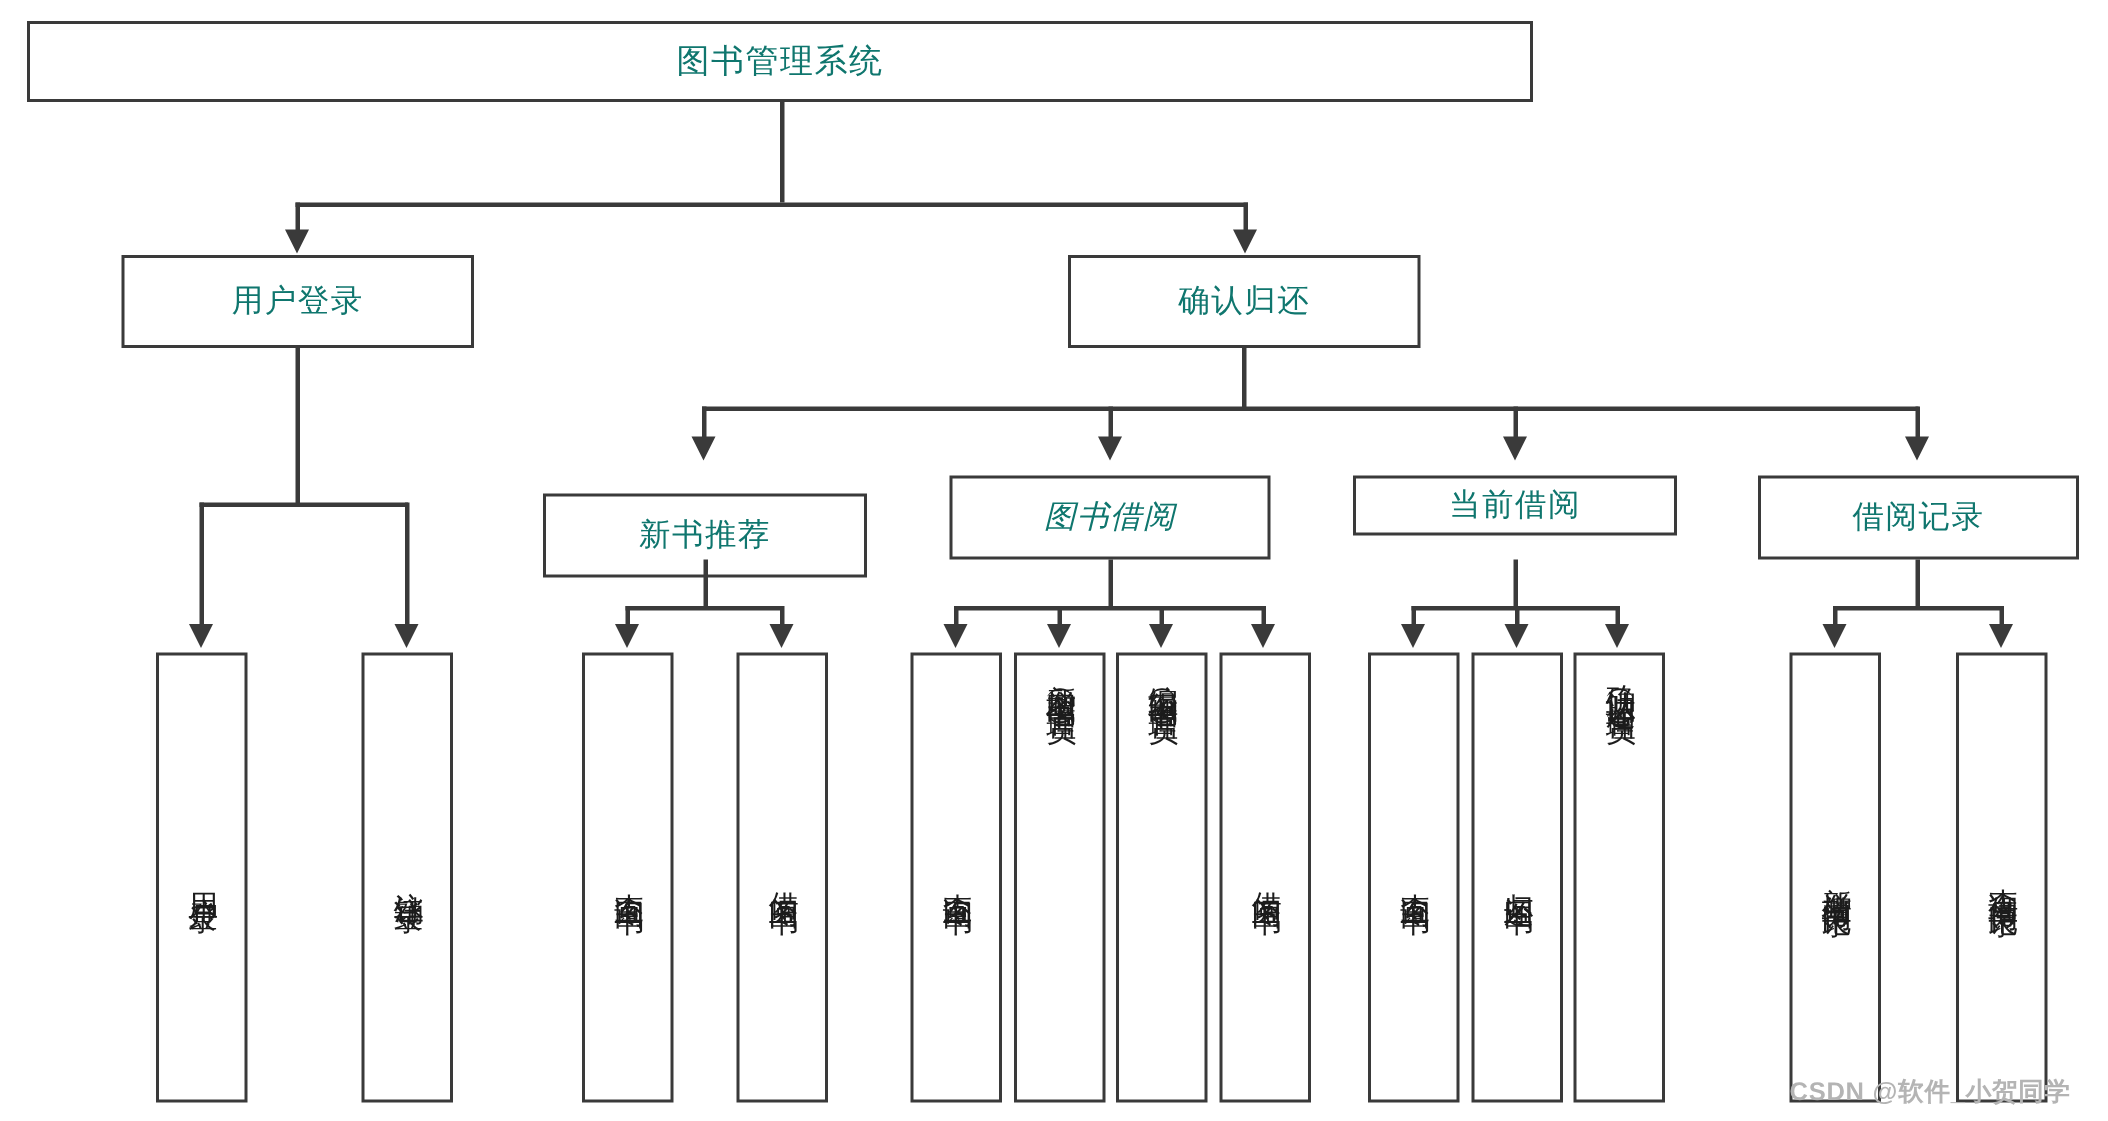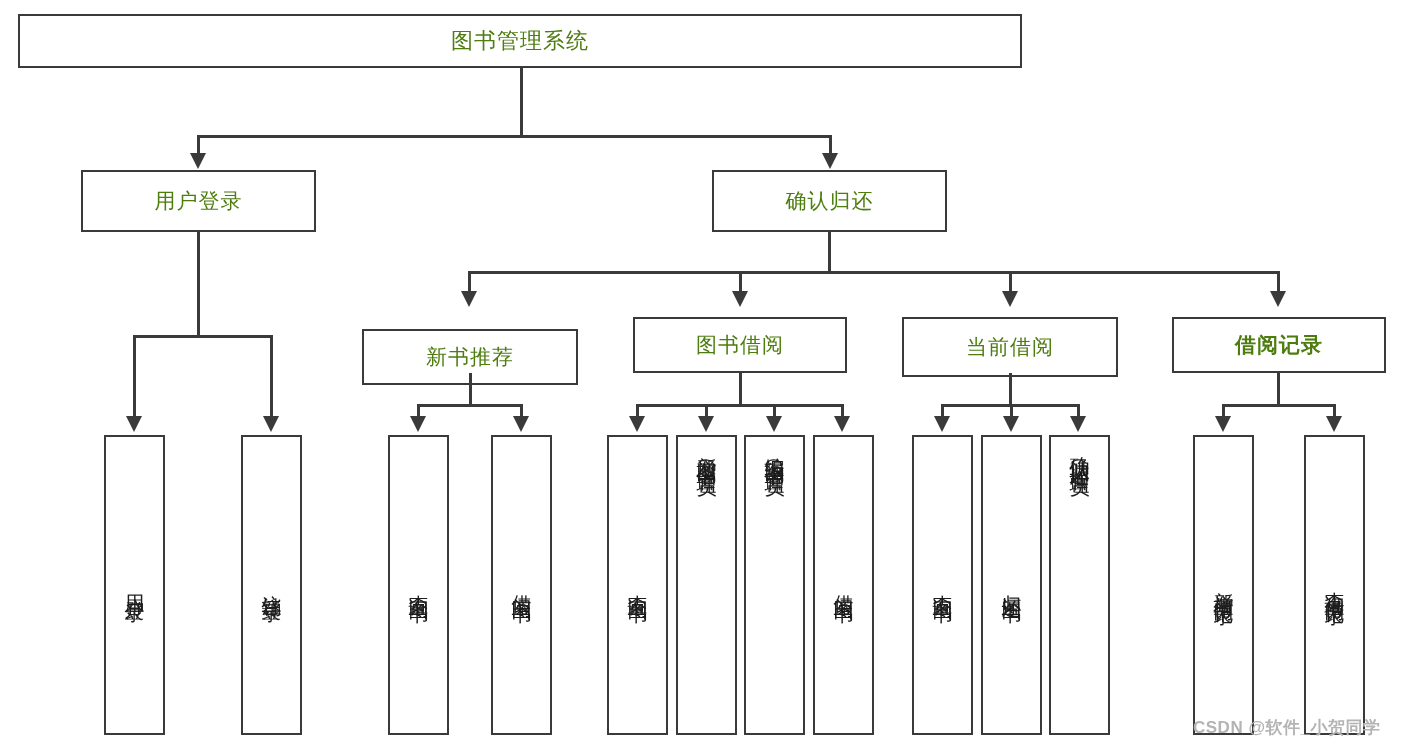--- a/index.html
+++ b/index.html
@@ -26,21 +26,21 @@
     background: #ffffff;
     border: 2.5px solid #3a3a3a;
     display: flex;
     align-items: center;
     justify-content: center;
     text-align: center;
   }
   .node .lbl {
     font-size: 21px;
     line-height: 1.15;
-    color: #4d7c0f;
+    color: #0f766e;
     letter-spacing: 1px;
     white-space: nowrap;
   }
   .node.root .lbl { font-size: 22px; }
 
   
   .leaf {
     position: absolute;
     box-sizing: border-box;
     background: #ffffff;
@@ -129,27 +129,27 @@
 
   <div class="vline" style="left:1009px; top:271px; width:2.5px; height:22px;"></div>
   <div class="arrow" style="left:1002px; top:291px;"></div>
 
   <div class="vline" style="left:1277px; top:271px; width:2.5px; height:22px;"></div>
   <div class="arrow" style="left:1270px; top:291px;"></div>
 
   <div class="node" style="left:362px; top:317px; width:216px; height:56px;margin-top:12px;">
     <span class="lbl">新书推荐</span>
   </div>
-  <div class="node" style="left:633px; top:317px; width:214px; height:56px;">
+  <div class="node" style="left:633px; top:317px; width:214px; height:56px;font-style:italic;">
     <span class="lbl">图书借阅</span>
   </div>
-  <div class="node" style="left:902px; top:317px; width:216px; height:60px;">
+  <div class="node" style="left:902px; top:317px; width:216px; height:40px;">
     <span class="lbl">当前借阅</span>
   </div>
-  <div class="node" style="left:1172px; top:317px; width:214px; height:56px;font-weight:bold;">
+  <div class="node" style="left:1172px; top:317px; width:214px; height:56px;">
     <span class="lbl">借阅记录</span>
   </div>
 
   <div class="vline" style="left:197px; top:232px; width:2.5px; height:105px;"></div>
   <div class="hline" style="left:133px; top:335px; width:139px; height:2.5px;"></div>
   <div class="vline" style="left:133px; top:335px; width:2.5px; height:82px;"></div>
   <div class="arrow" style="left:126px; top:416px;"></div>
   <div class="vline" style="left:270px; top:335px; width:2.5px; height:82px;"></div>
   <div class="arrow" style="left:263px; top:416px;"></div>
 

